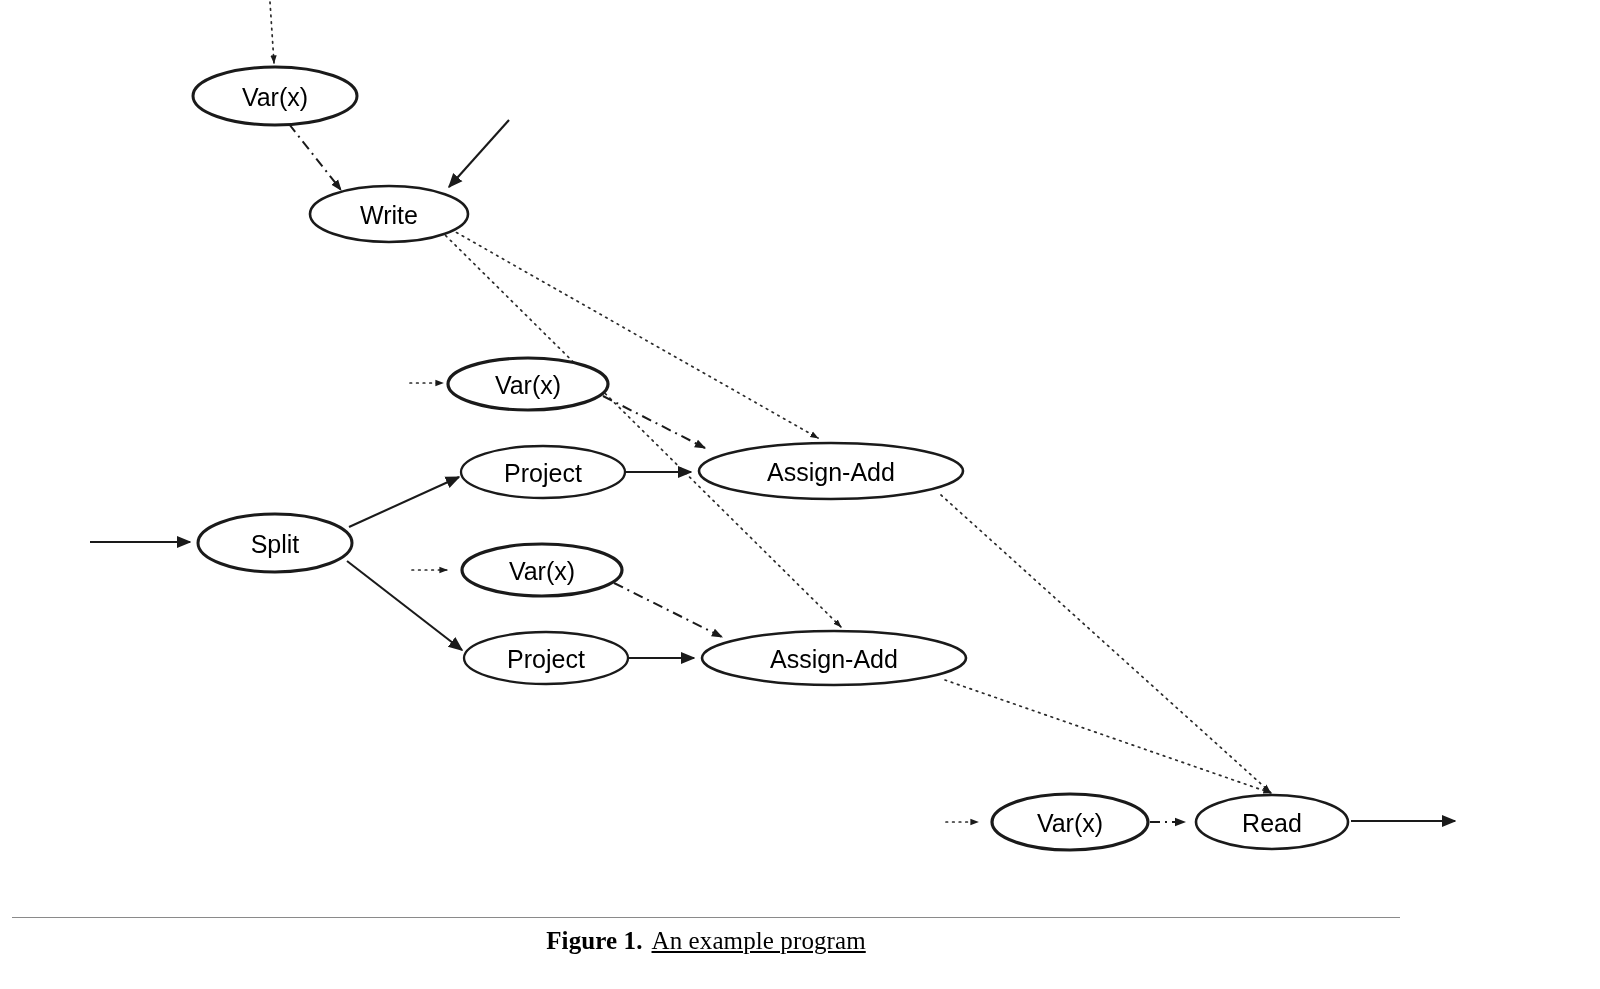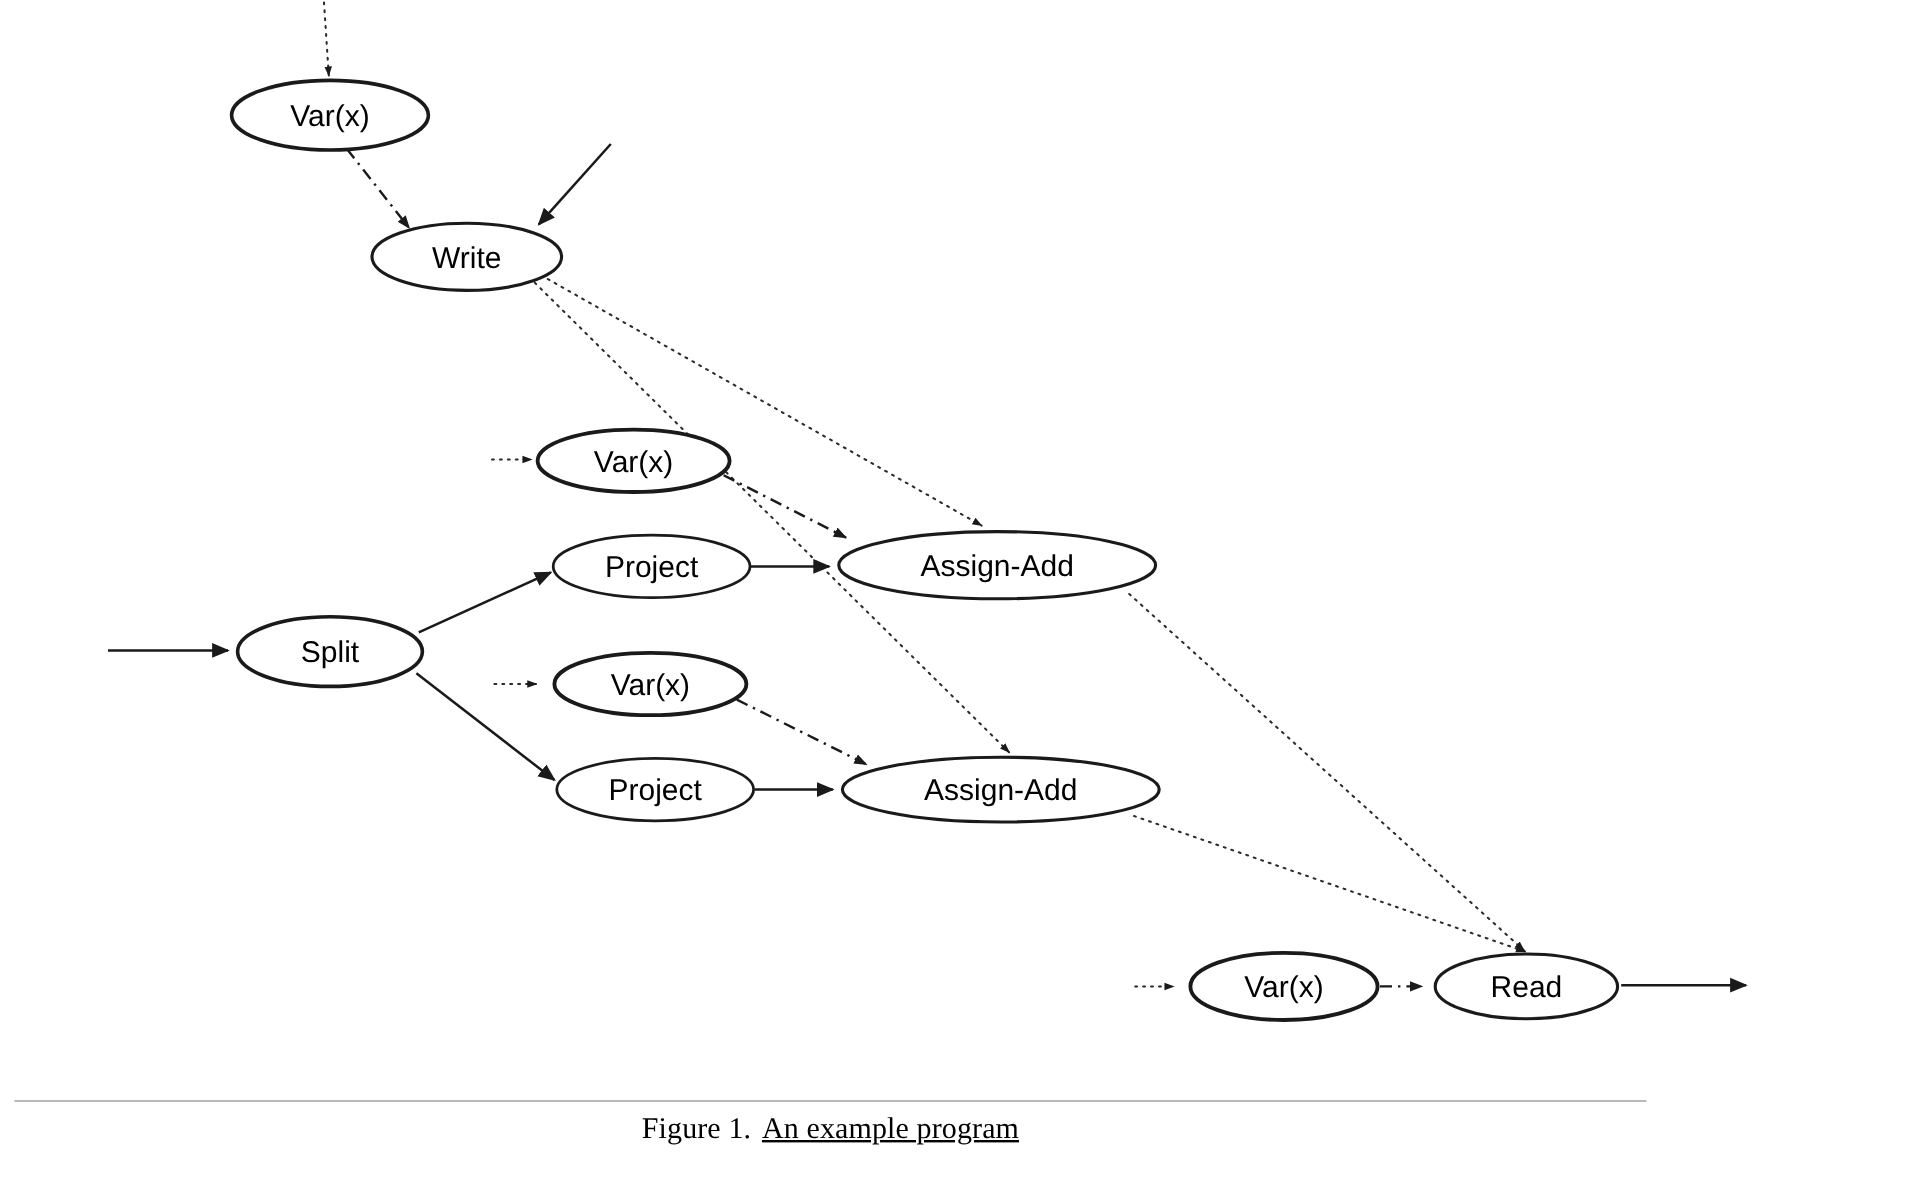--- a/index.html
+++ b/index.html
@@ -12,20 +12,21 @@
     height: 989px;
     font-family: "Liberation Sans", sans-serif;
     position: relative;
     overflow: hidden;
   }
   #figure-root {
     position: relative;
     width: 1384px;
     height: 989px;
     background: #ffffff;
+    padding-left: 28px;
   }
   #graph-svg {
     position: absolute;
     left: 0;
     top: 0;
     width: 1600px;
     height: 989px;
     display: block;
   }
   .node-ellipse {
@@ -70,21 +71,21 @@
     left: 0;
     right: 0;
     top: 927px;
     text-align: center;
     font-family: "Liberation Serif", serif;
     font-size: 25px;
     color: #000000;
     letter-spacing: 0.1px;
   }
   .caption-num {
-    font-weight: normal;
+    font-weight: bold;
     margin-top: 44px;
   }
   .caption-text {
     font-weight: normal;
     text-decoration: underline;
   }
   .caption-gap {
     display: inline-block;
     width: 9px;
   }

